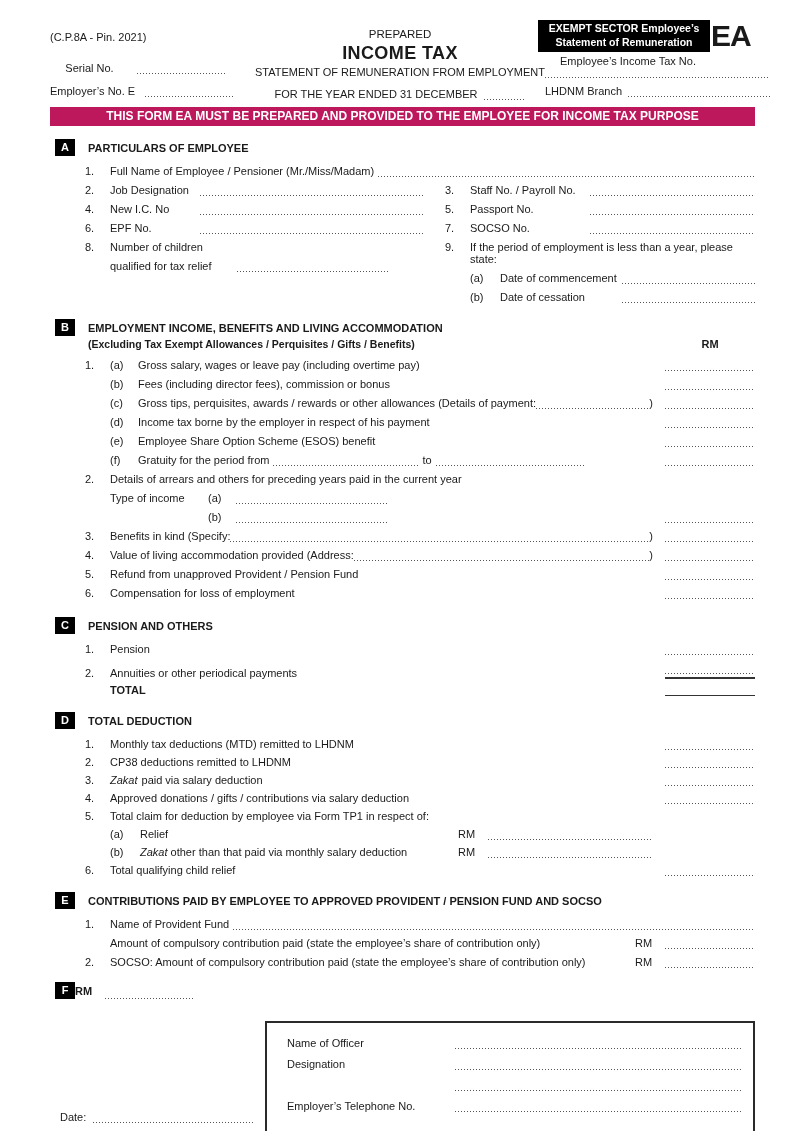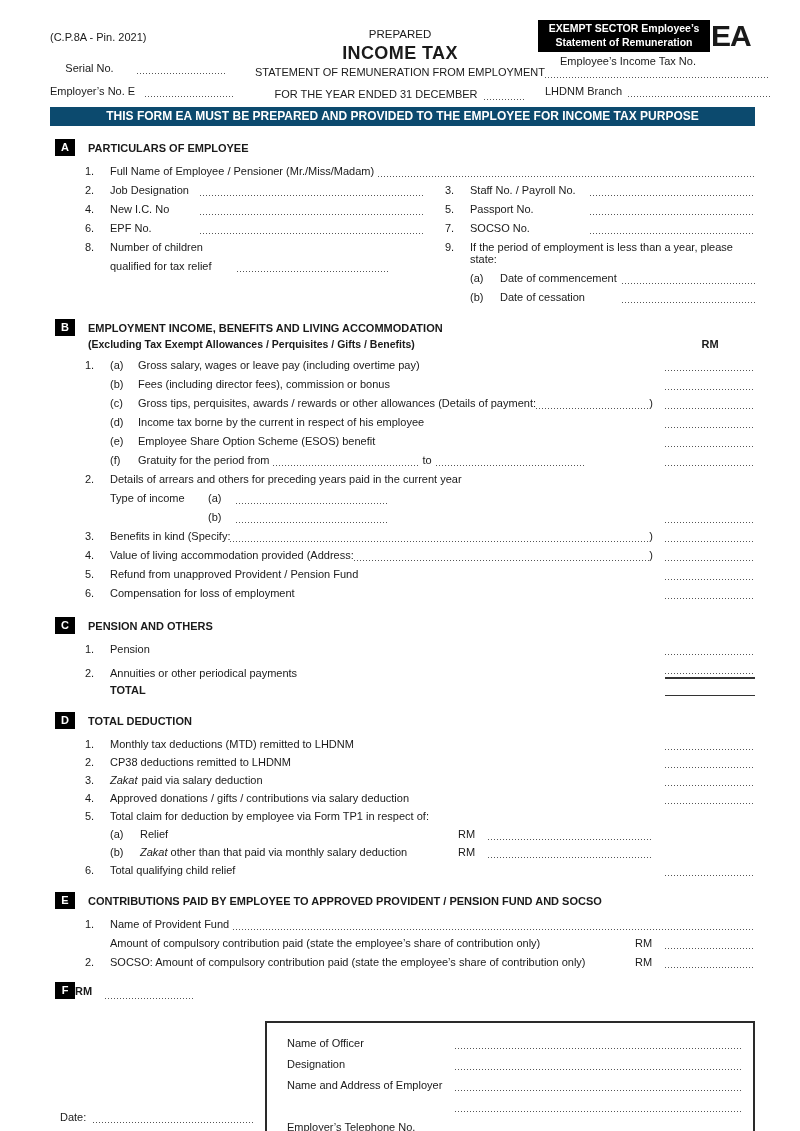--- a/index.html
+++ b/index.html
@@ -23,21 +23,21 @@
   .stmt-line { position:absolute; left:0; right:0; top:66px; text-align:center; font-size:11px; }
   .year-line { position:absolute; left:0; right:0; top:88px; display:flex; justify-content:center; align-items:flex-end; }
   .year-line .txt { margin-right:6px; }
   .private-box { position:absolute; left:538px; top:20px; width:172px; background:#000; color:#fff;
                  font-weight:bold; font-size:10.5px; text-align:center; padding:2px 0 3px; line-height:1.3; }
   .ea-mark { position:absolute; left:711px; top:19px; font-size:30px; font-weight:bold; letter-spacing:-1px; }
   .emp-tax-label { position:absolute; left:538px; top:55px; width:180px; text-align:center; font-size:11px; }
   .emp-tax-input { position:absolute; left:545px; top:66px; width:225px; }
   .lhdnm-row { position:absolute; left:545px; top:85px; width:225px; display:flex; align-items:flex-end; }
   .lhdnm-row .hdr-lbl { flex:0 0 83px; }
-  .banner { position:absolute; left:50px; top:107px; width:705px; height:19px; background:#0c4a6e;
+  .banner { position:absolute; left:50px; top:107px; width:705px; height:19px; background:#be185d;
             color:#fff; font-weight:bold; font-size:12px; text-align:center; line-height:19px; }
 
   
   .content { padding:0 45px 0 50px; }
   .sec { margin-top:13px; }
   .sec-hdr { display:flex; align-items:center; margin:0 0 9px 5px; }
   .sec-letter { flex:0 0 20px; height:17px; background:#000; color:#fff; font-weight:bold;
                 font-size:11px; text-align:center; line-height:17px; }
   .sec-title { margin-left:13px; font-weight:bold; font-size:11px; }
   .row { display:flex; align-items:flex-end; padding-left:35px; margin-bottom:7px; min-height:12px; }
@@ -250,21 +250,21 @@
         <span class="num"></span>
         <span class="sub">(c)</span>
         <span class="lbl">Gross tips, perquisites, awards / rewards or other allowances (Details of payment:</span>
         <span class="dots grow"></span>
         <span>)</span>
         <span class="rm dots ml-gap"></span>
       </div>
       <div class="row">
         <span class="num"></span>
         <span class="sub">(d)</span>
-        <span class="lbl">Income tax borne by the current in respect of his employee</span>
+        <span class="lbl">Income tax borne by the employer in respect of his payment</span>
         <span class="rm dots ml-auto"></span>
       </div>
       <div class="row">
         <span class="num"></span>
         <span class="sub">(e)</span>
         <span class="lbl">Employee Share Option Scheme (ESOS) benefit</span>
         <span class="rm dots ml-auto"></span>
       </div>
       <div class="row">
         <span class="num"></span>
@@ -432,24 +432,20 @@
       <div class="officer-box">
         <div class="obox-row">
           <span class="olbl">Name of Officer</span>
           <span class="dots"></span>
         </div>
         <div class="obox-row">
           <span class="olbl">Designation</span>
           <span class="dots"></span>
         </div>
         <div class="obox-row">
-          <span class="olbl">Name and Address of Employer</span>
-          <span class="dots"></span>
-        </div>
-        <div class="obox-row">
           <span class="olbl"></span>
           <span class="dots"></span>
         </div>
         <div class="obox-row">
           <span class="olbl">Employer’s Telephone No.</span>
           <span class="dots"></span>
         </div>
       </div>
       <div class="date-row">
         <span class="dlbl">Date:</span>

